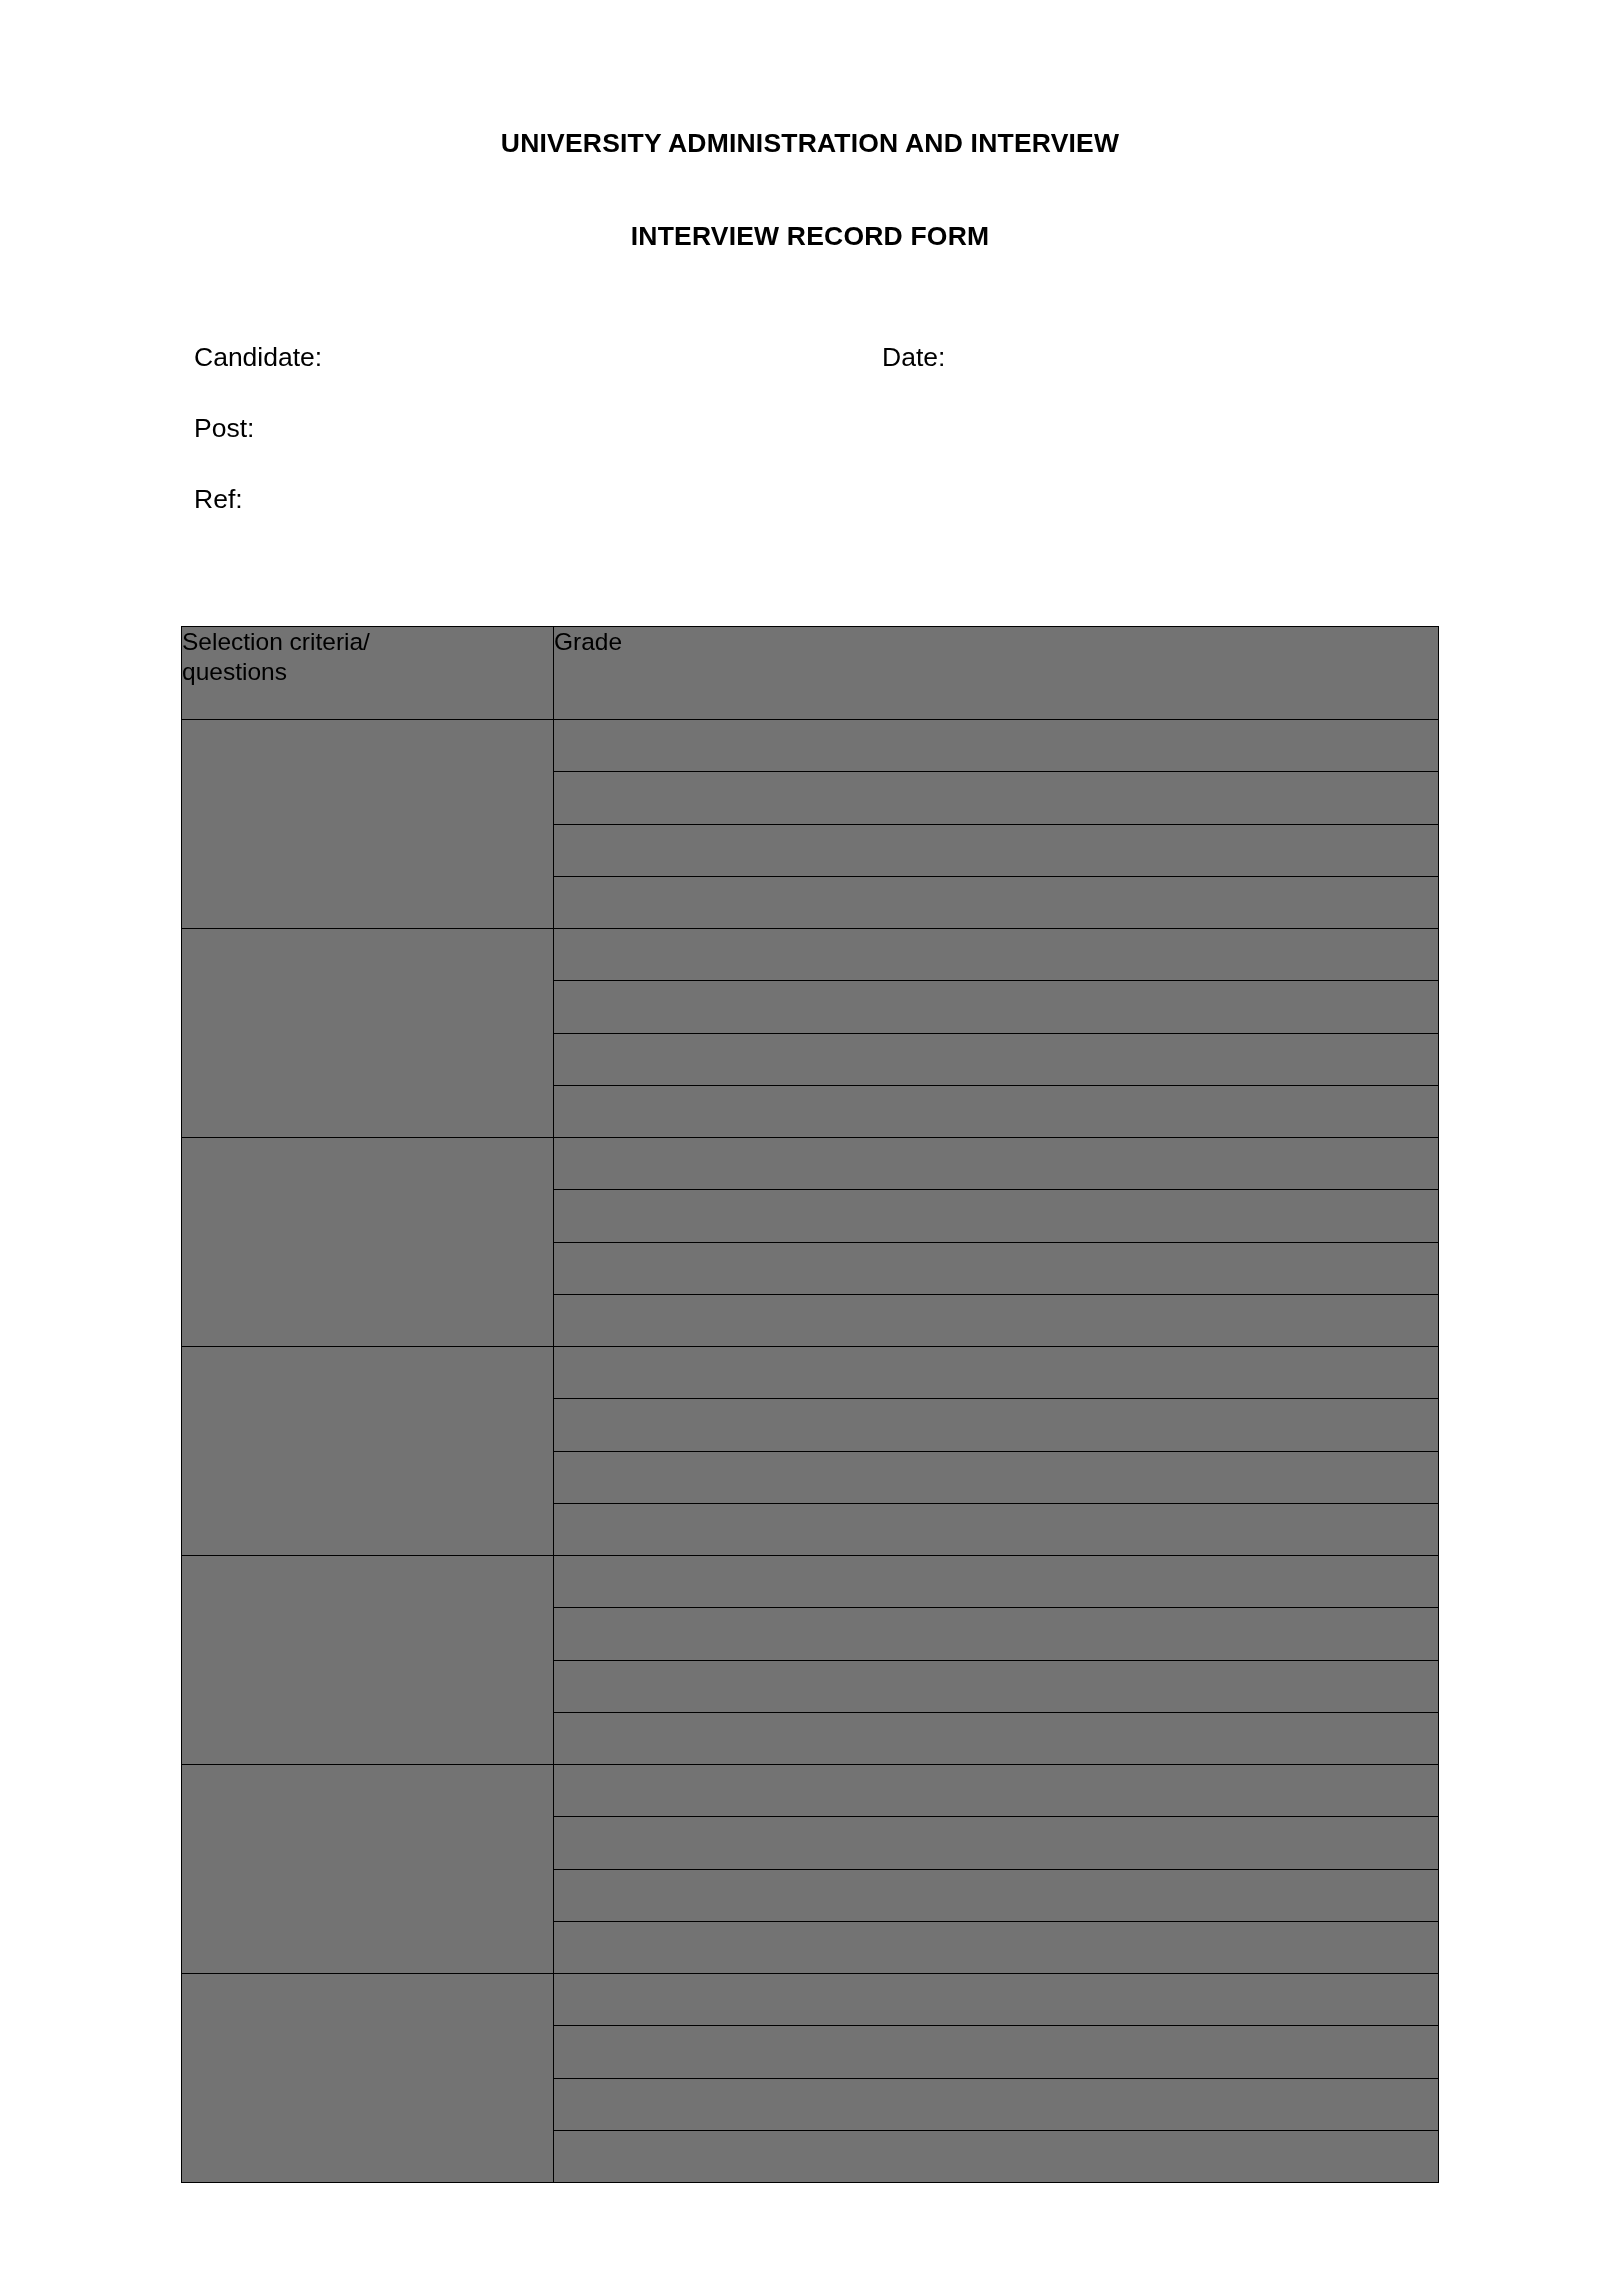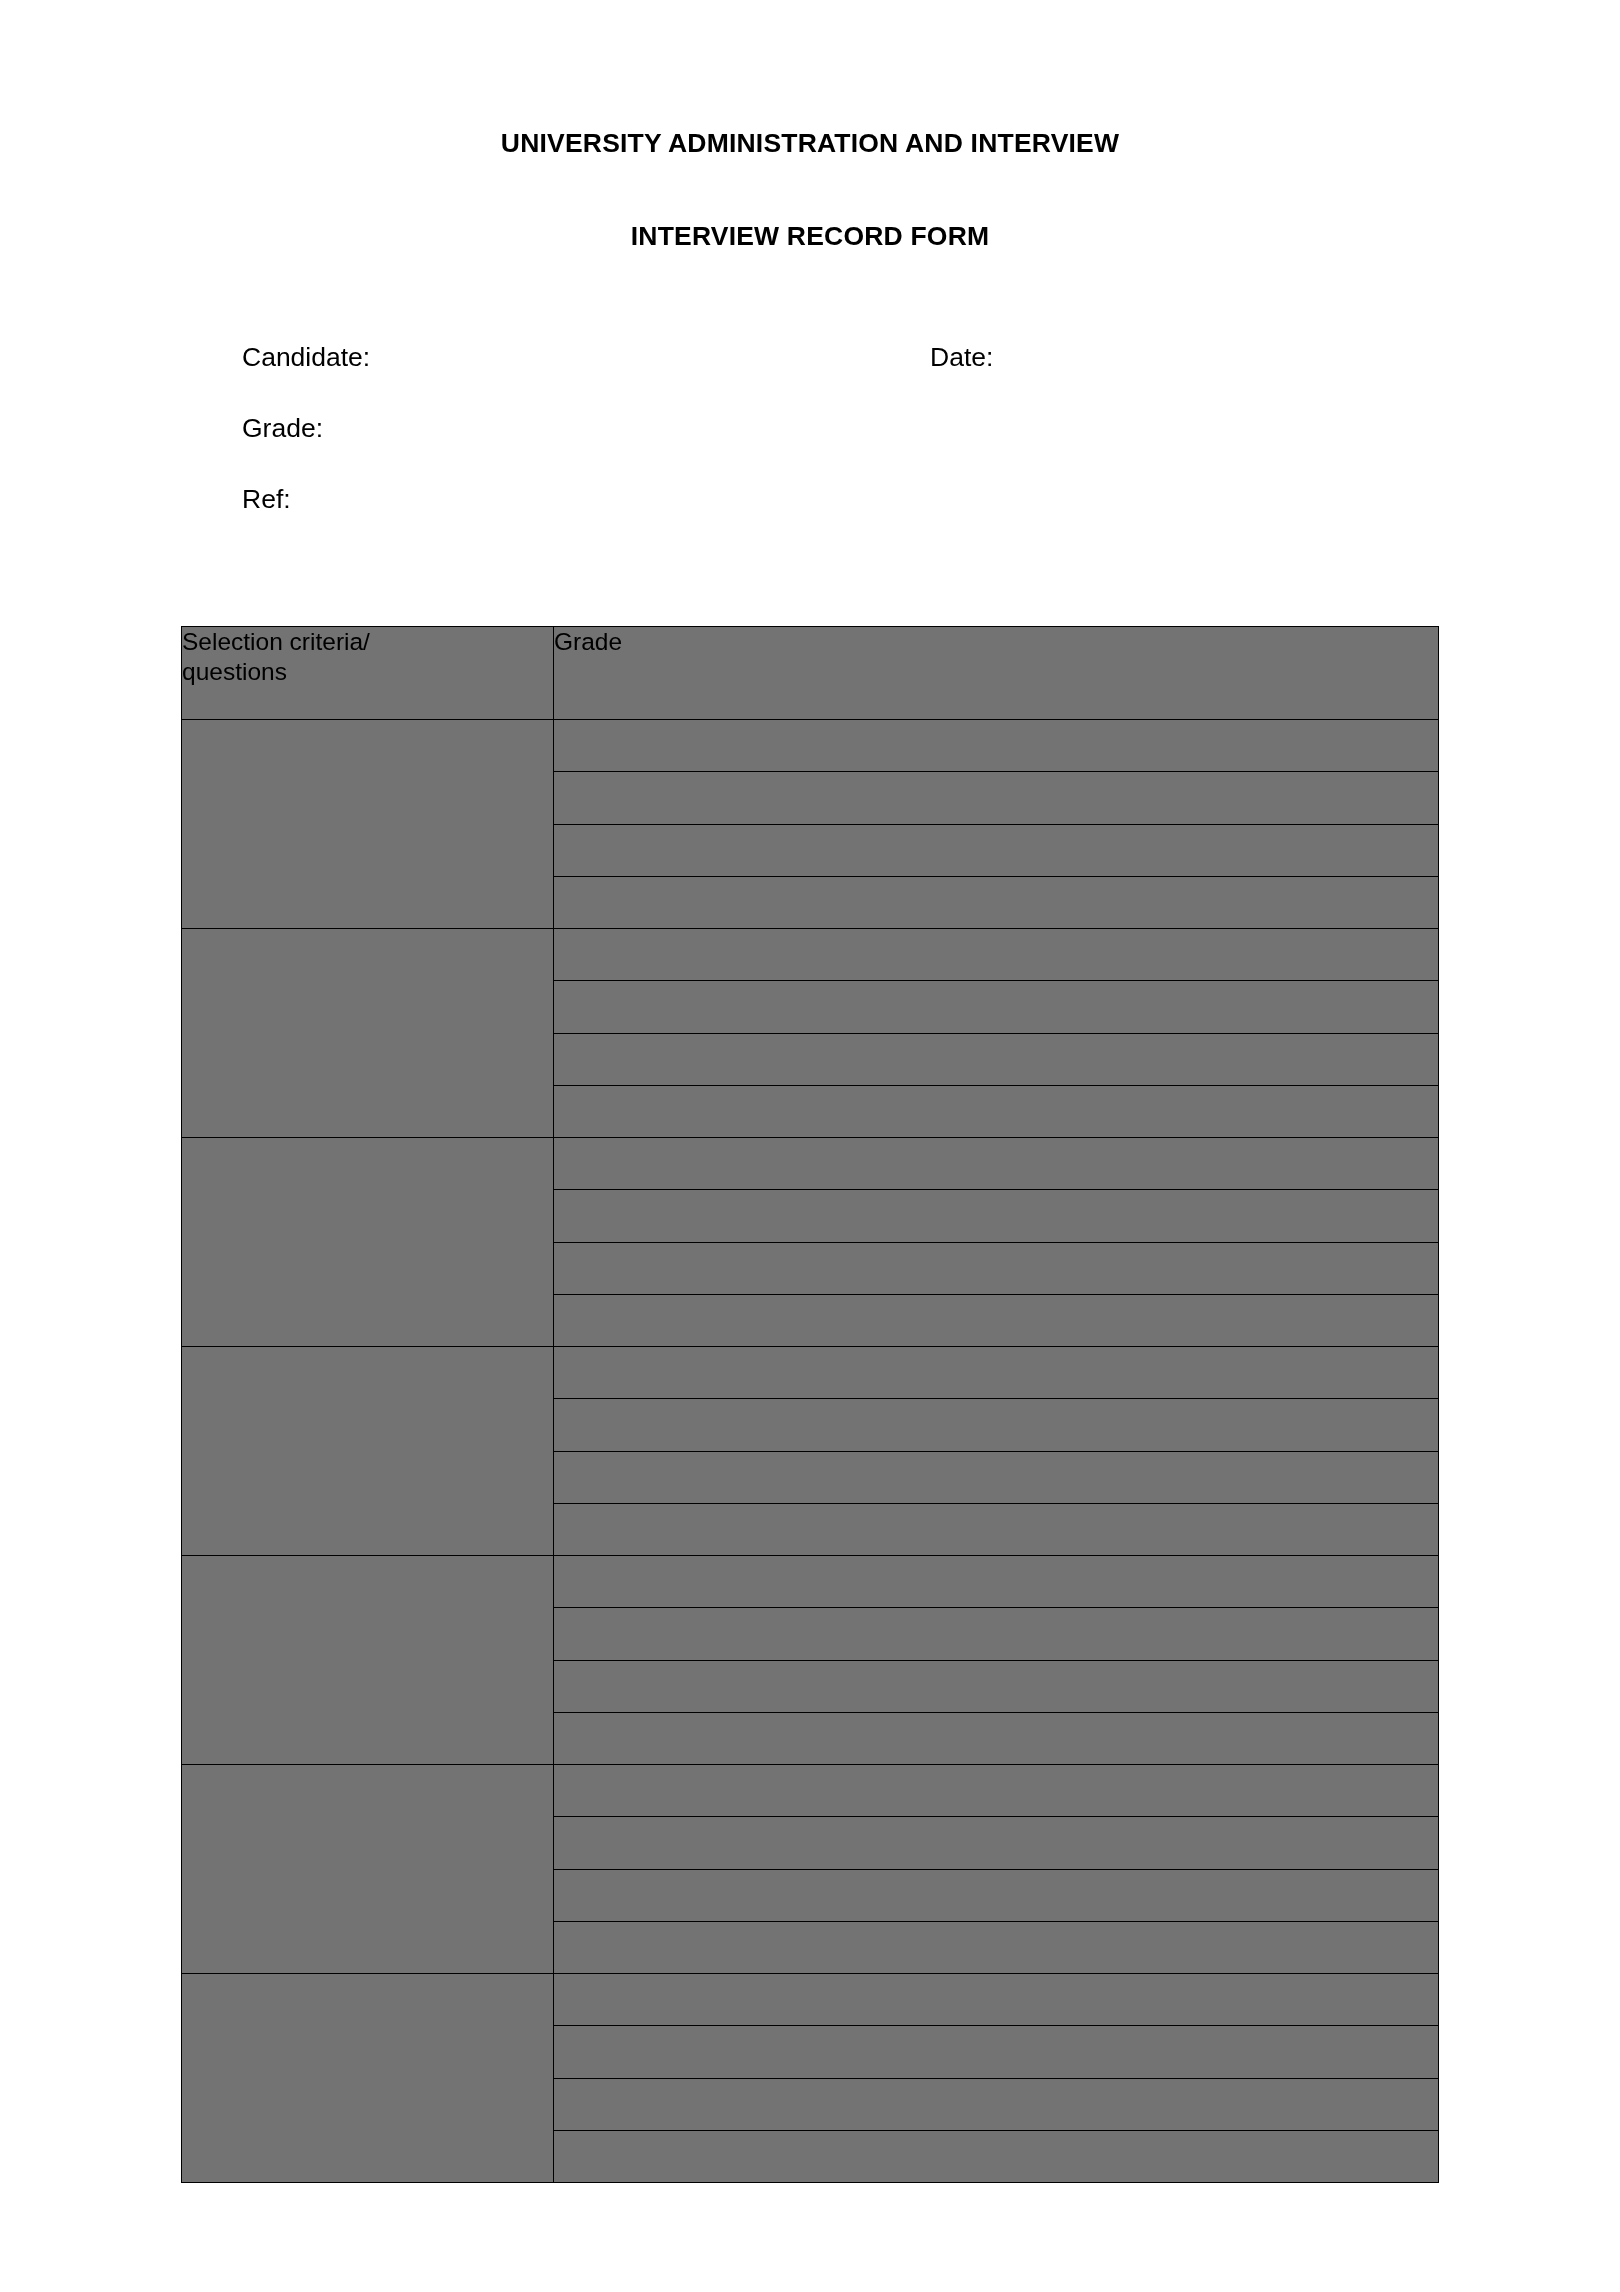--- a/index.html
+++ b/index.html
@@ -40,21 +40,20 @@
   .title-line.second {
     margin-top: 64px;
   }
 
   
   .meta {
     position: absolute;
     left: 194px;
     top: 342px;
     width: 1235px;
-    margin-left: 48px;
   }
   .meta-row {
     position: relative;
     height: 71px;
   }
   .meta-label {
     font-size: 26.5px;
     line-height: 31px;
     display: inline-block;
   }
@@ -130,21 +129,21 @@
 
   <div class="meta">
 
     <div class="meta-row">
       <span class="meta-label">Candidate:</span>
       <span class="meta-label date">Date:</span>
     </div>
 
 
     <div class="meta-row">
-      <span class="meta-label">Grade:</span>
+      <span class="meta-label">Post:</span>
     </div>
 
     <div class="meta-row">
       <span class="meta-label">Ref:</span>
     </div>
 
   </div>
 
   <table class="criteria-table">
     <colgroup>

